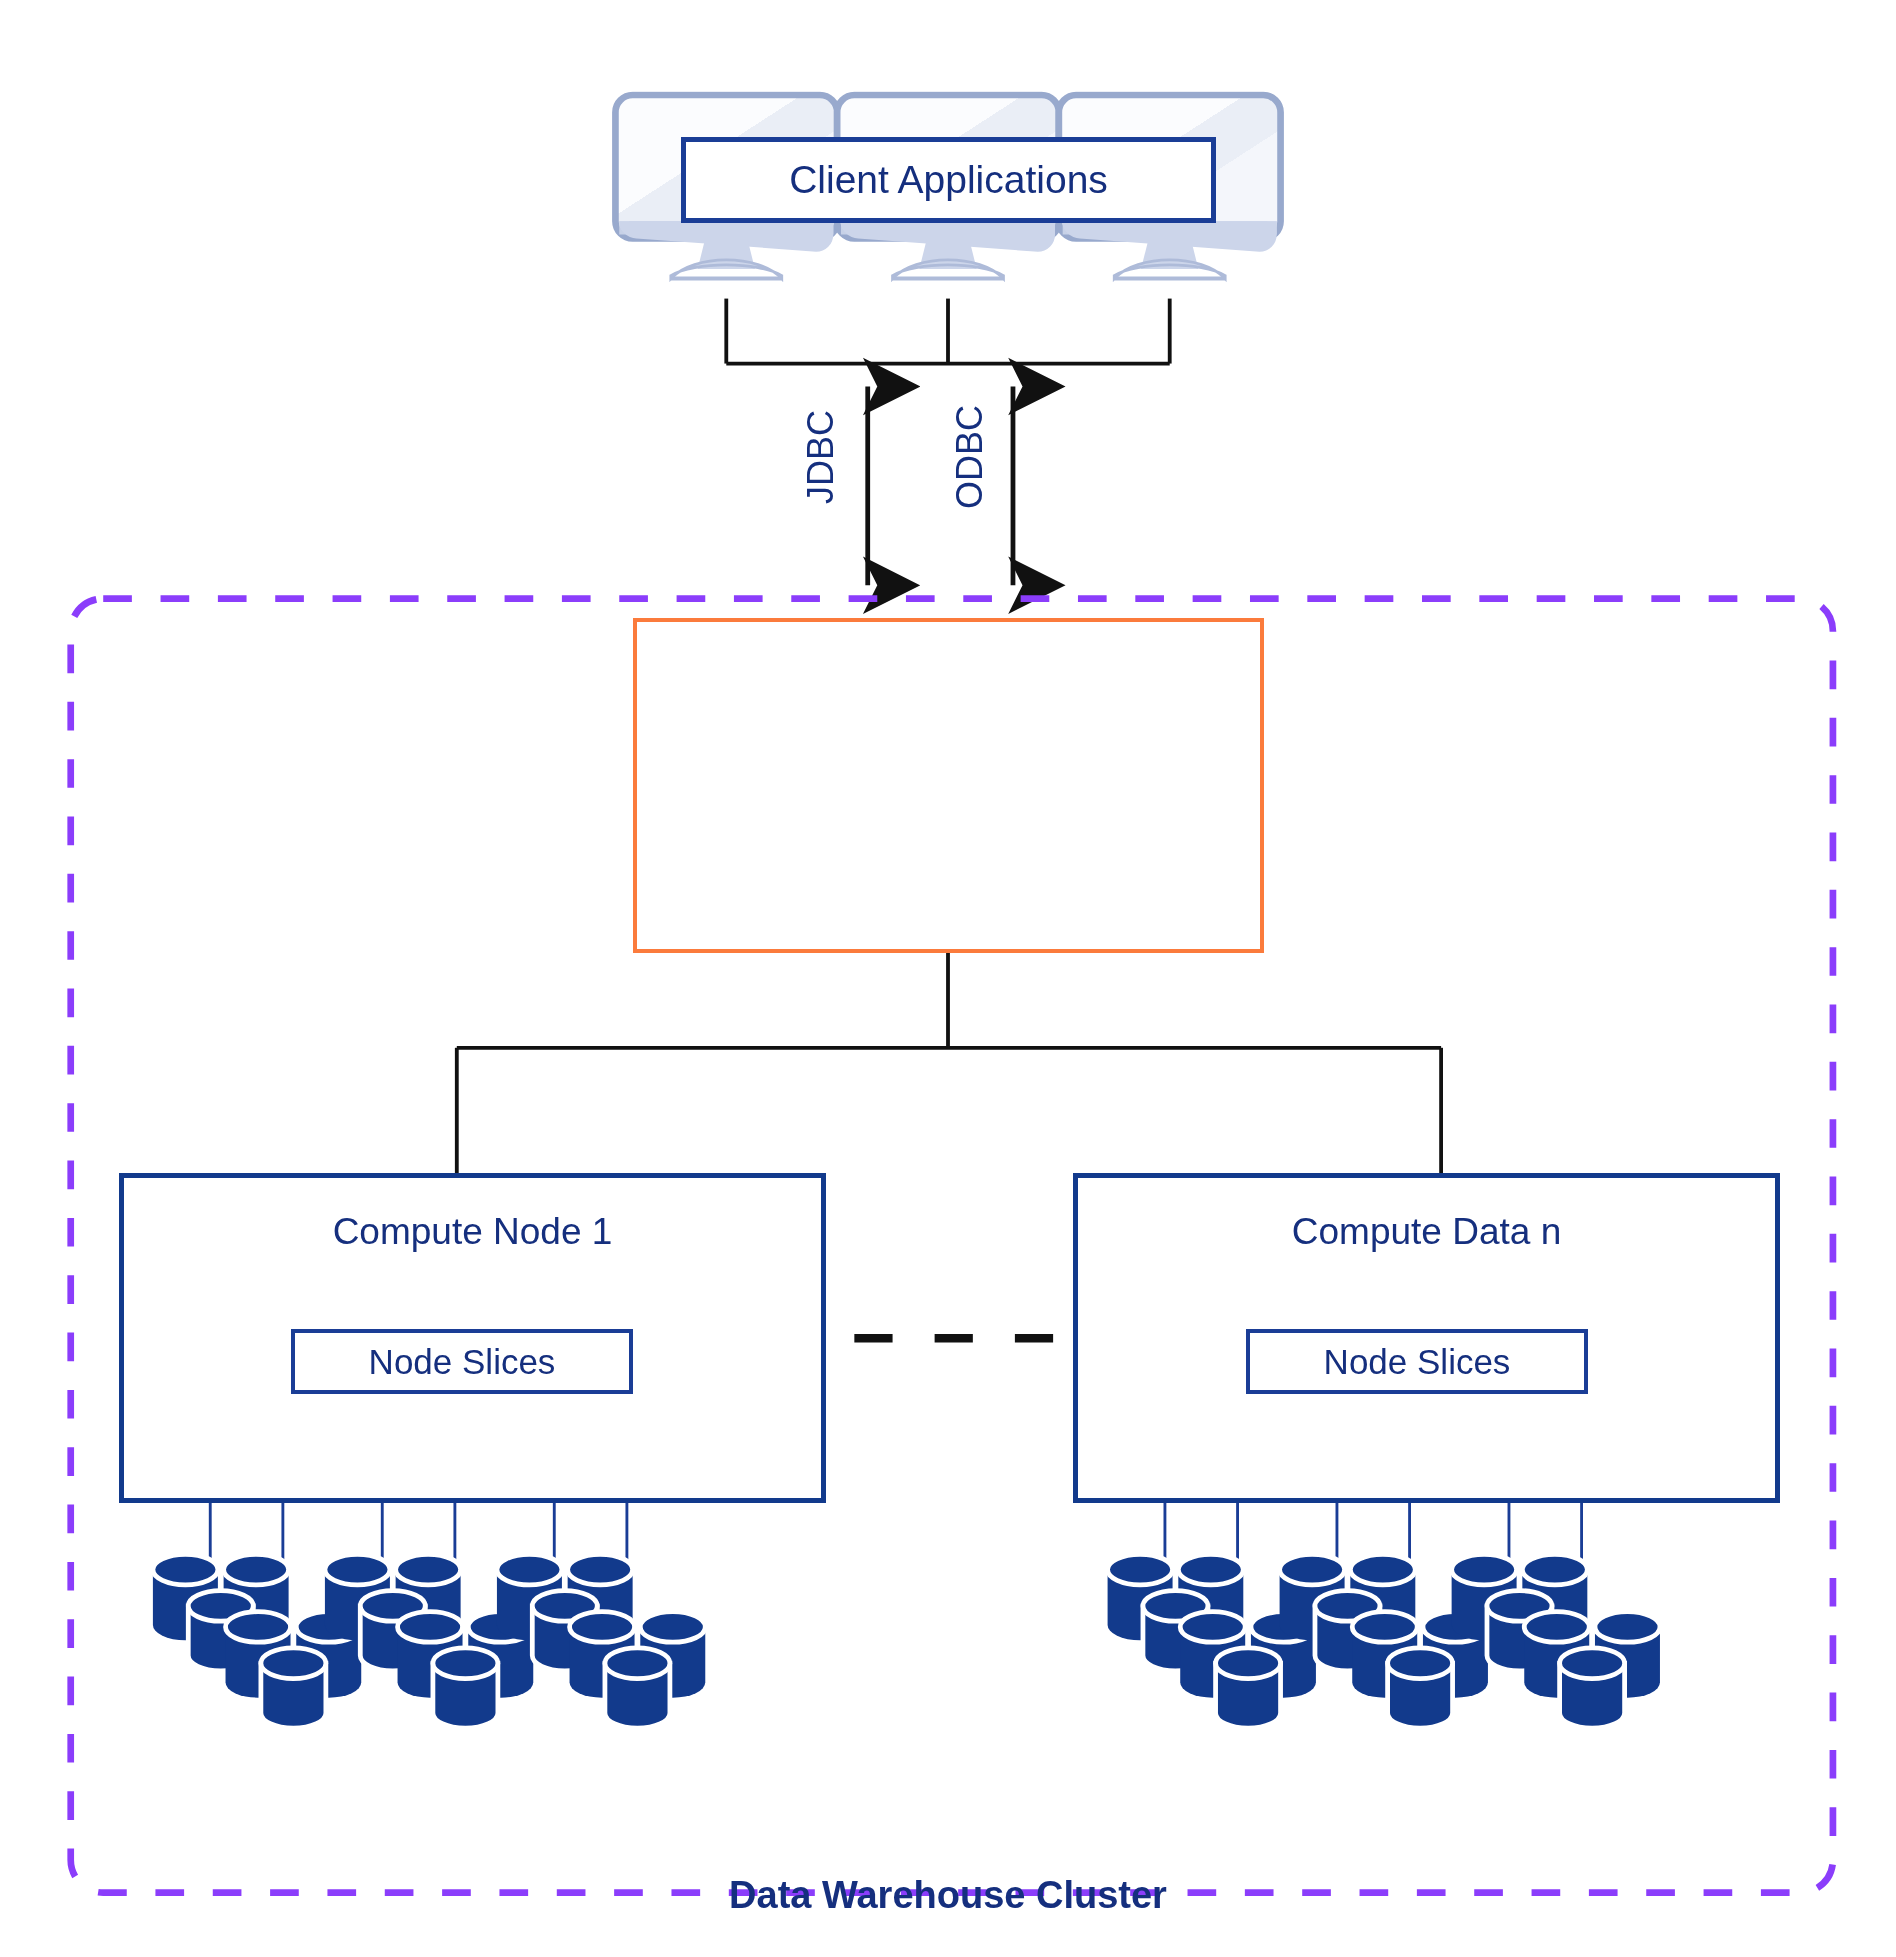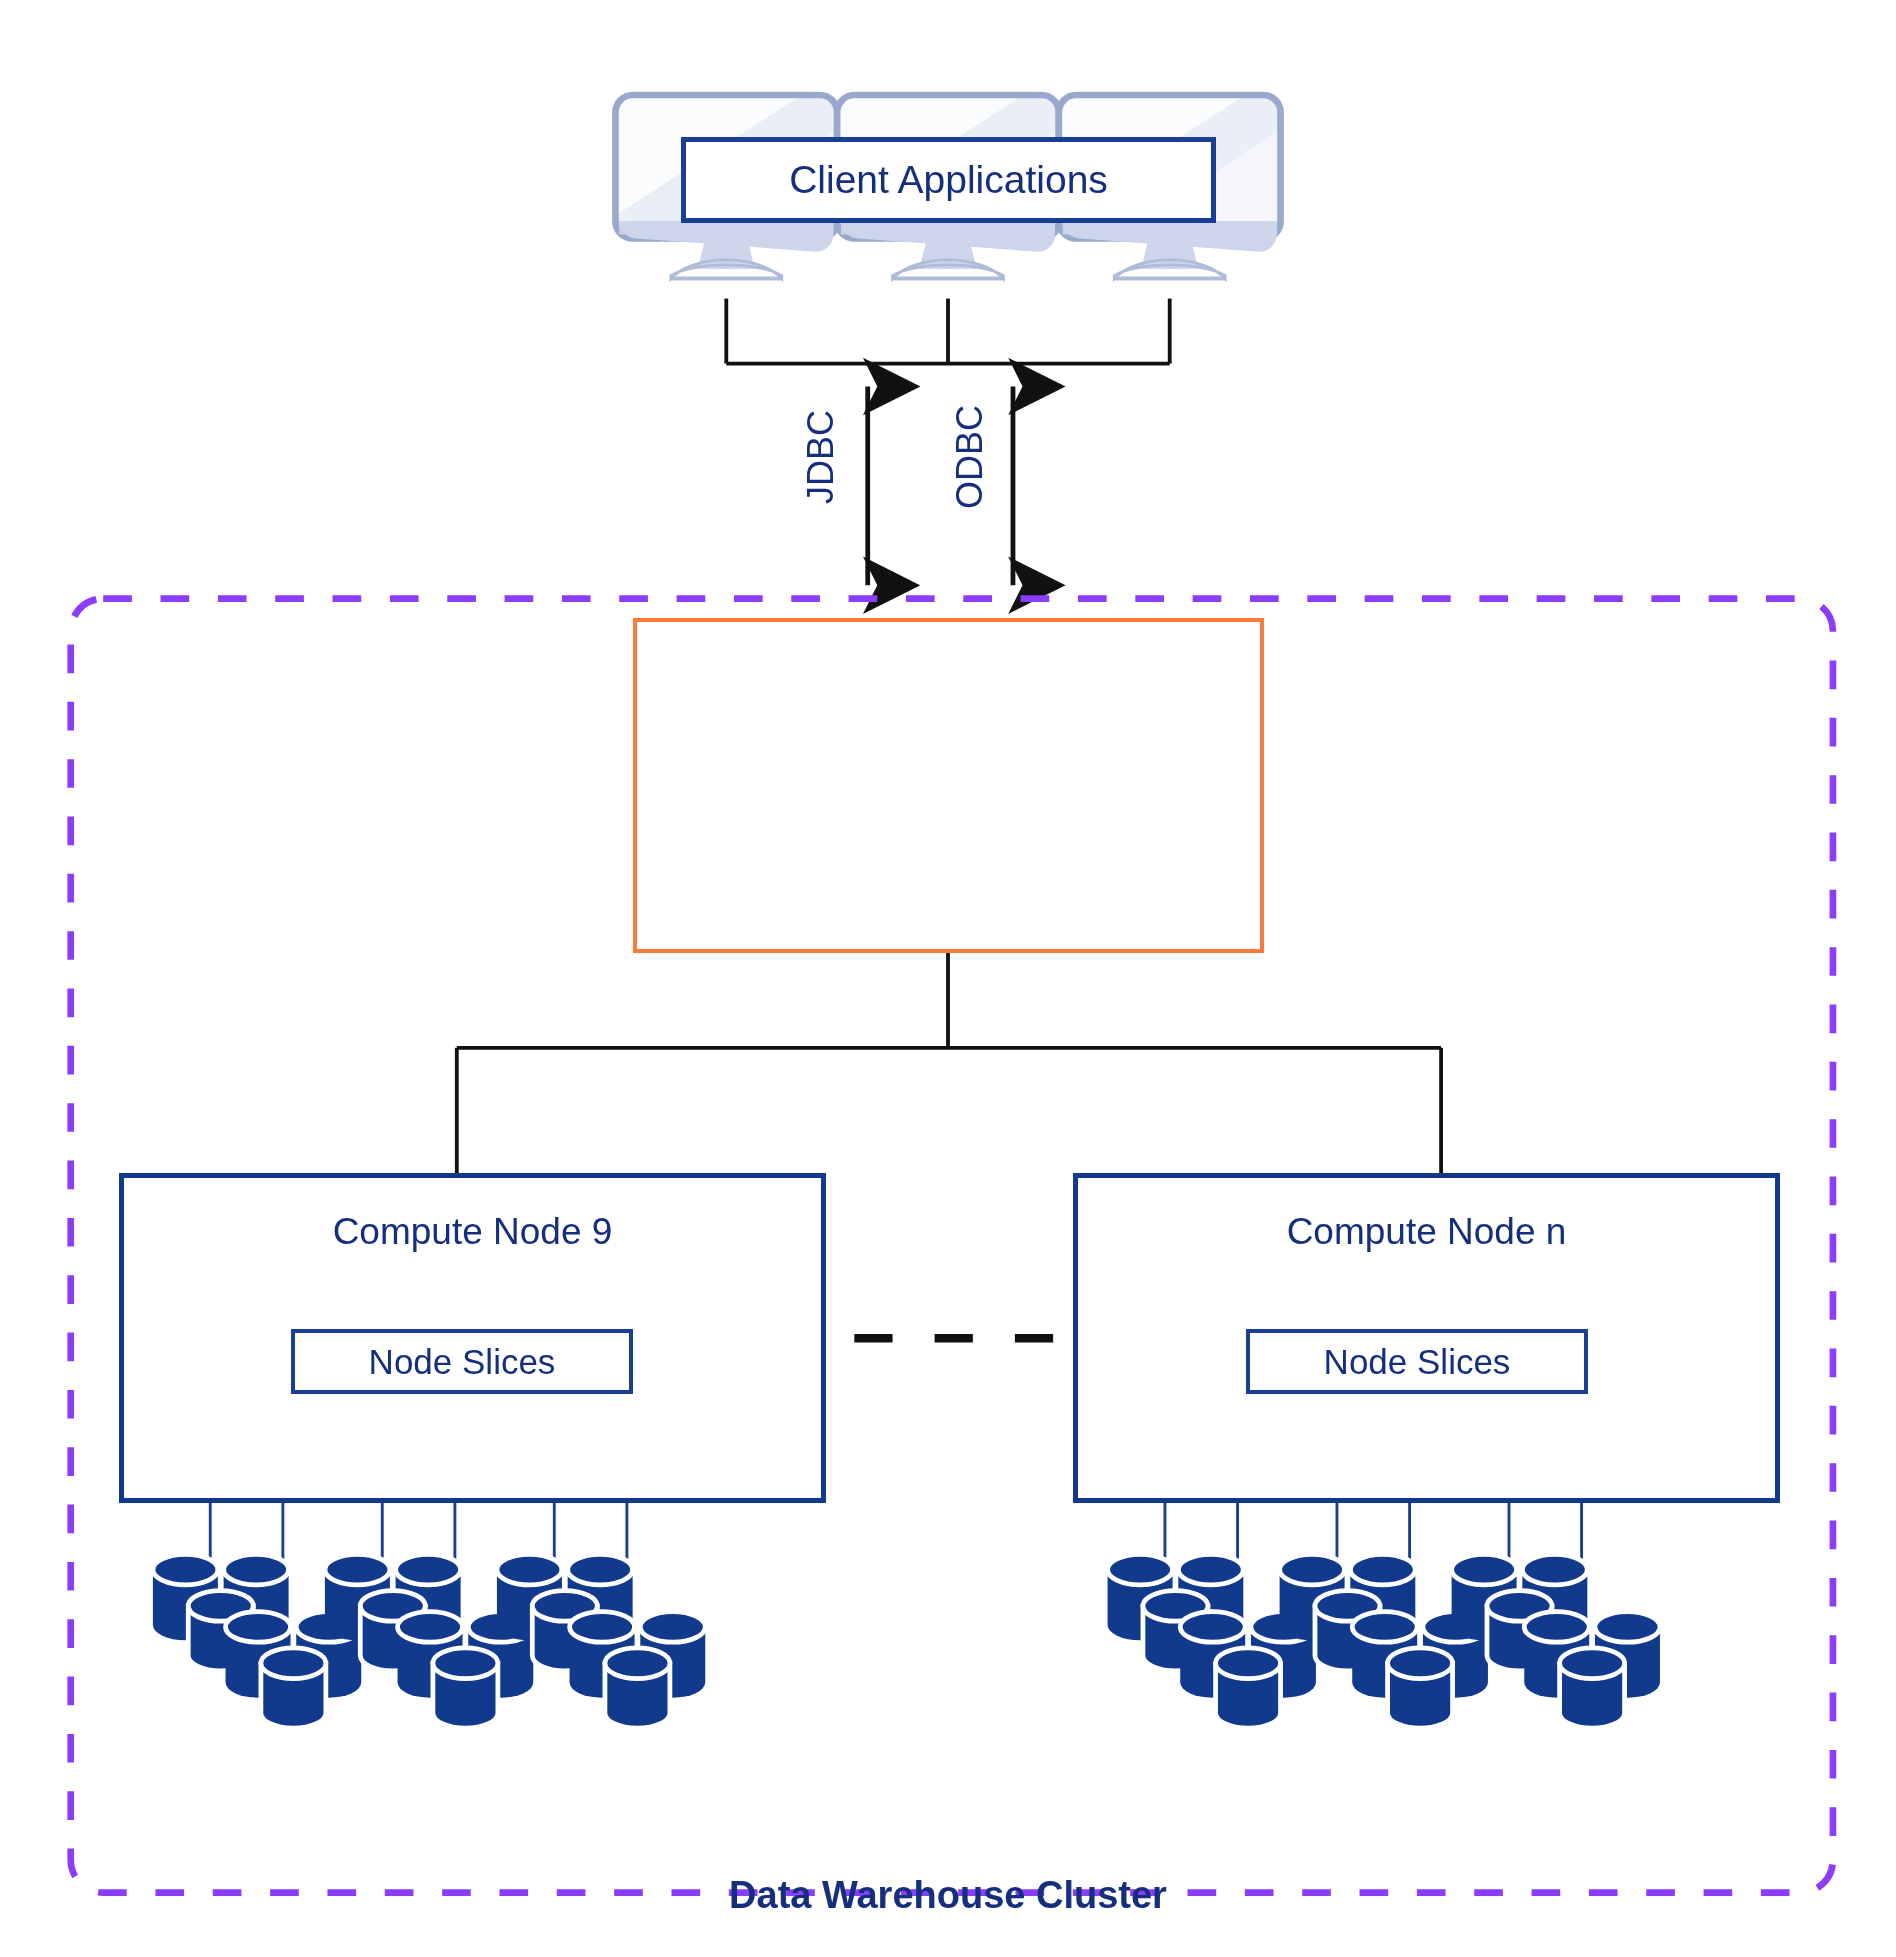--- a/index.html
+++ b/index.html
@@ -286,23 +286,23 @@
   </svg>
 
   <div class="lbl" id="client-apps-box">Client Applications</div>
 
   <div class="proto-label" id="jdbc-label">JDBC</div>
   <div class="proto-label" id="odbc-label">ODBC</div>
 
   <div id="leader-node-box" class="lbl"></div>
 
   <div class="compute-node-box" id="compute-node-1-box"></div>
-  <div class="lbl compute-node-title" id="compute-node-1-title">Compute Node 9</div>
+  <div class="lbl compute-node-title" id="compute-node-1-title">Compute Node 1</div>
   <div class="node-slices-box" id="node-slices-1">Node Slices</div>
 
   <div class="compute-node-box" id="compute-node-n-box"></div>
-  <div class="lbl compute-node-title" id="compute-node-n-title">Compute Node n</div>
+  <div class="lbl compute-node-title" id="compute-node-n-title">Compute Data n</div>
   <div class="node-slices-box" id="node-slices-n">Node Slices</div>
 
   <div class="lbl" id="cluster-caption">Data Warehouse Cluster</div>
 
 </div>
 
 
 </body></html>

